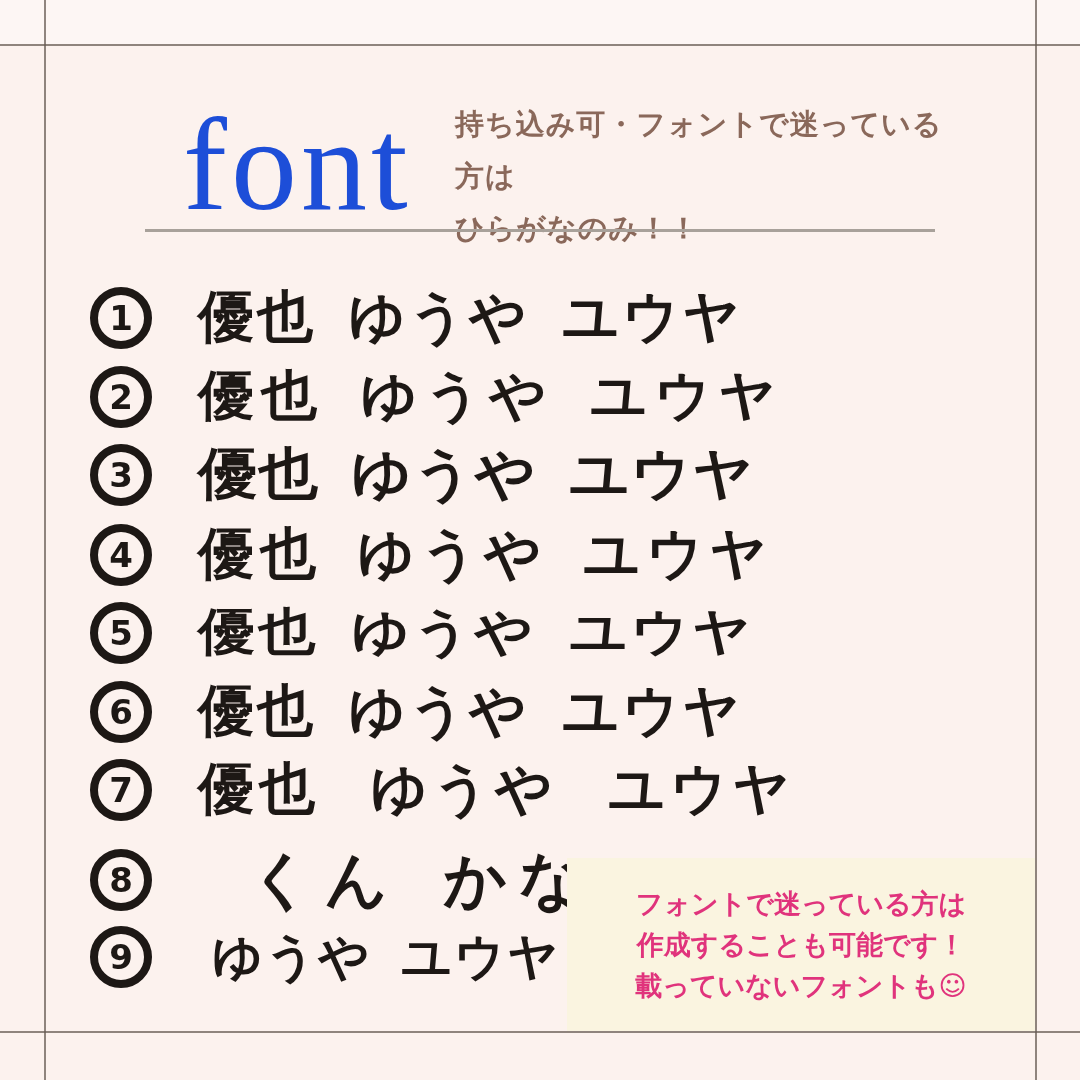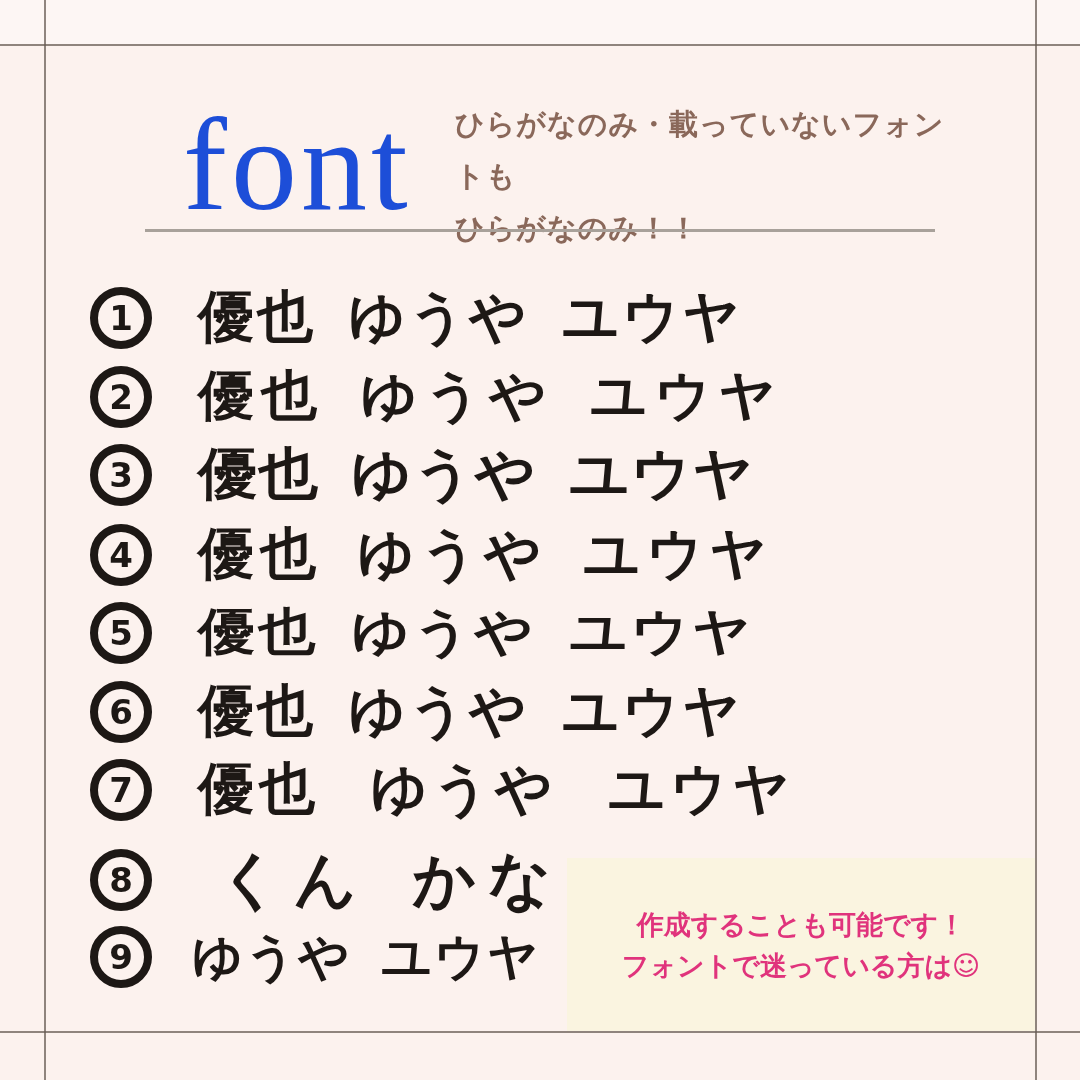--- a/index.html
+++ b/index.html
@@ -43,22 +43,22 @@
     margin-left:46px;color:#1d1815;font-weight:900;font-size:56px;white-space:nowrap;
     word-spacing:10px;transform-origin:left center;
   }
   .f1{letter-spacing:3px;}
   .f2{letter-spacing:7px;transform:scaleY(.96);}
   .f3{letter-spacing:1px;transform:scaleX(1.06);}
   .f4{letter-spacing:6px;}
   .f5{letter-spacing:3px;transform:scale(1.02,.9);}
   .f6{letter-spacing:3px;}
   .f7{letter-spacing:5px;word-spacing:26px;}
-  .f8{letter-spacing:12px;font-size:62px;margin-left:66px;}
-  .f9{letter-spacing:2px;font-size:50px;margin-left:40px;}
+  .f8{letter-spacing:12px;font-size:62px;margin-left:97px;}
+  .f9{letter-spacing:2px;font-size:50px;margin-left:60px;}
   .row-note{
     margin-left:22px;align-self:flex-end;margin-bottom:4px;
     color:#1d1815;font-weight:900;font-size:26px;letter-spacing:1px;white-space:nowrap;
   }
   .row-note:empty{display:none;}
 
   
   .info-box{
     position:absolute;left:567px;top:858px;width:468px;height:173px;
     background:#faf4e0;display:flex;flex-direction:column;
@@ -74,21 +74,21 @@
 
 <div class="strip-top"></div>
 <div class="frame-h top"></div>
 <div class="frame-h bottom"></div>
 <div class="frame-v left"></div>
 <div class="frame-v right"></div>
 
 <div class="title">font</div>
 
 <div class="header-note">
-  <div>ひらがなのみ・載っていないフォントも</div>
+  <div>持ち込み可・フォントで迷っている方は</div>
   <div>ひらがなのみ！！</div>
 </div>
 
 <div class="divider"></div>
 
 <div class="row row1">
   <span class="badge">
       <span>1</span>
     </span>
   <span class="sample f1">優也 ゆうや ユウヤ</span>
@@ -137,15 +137,16 @@
   <span class="row-note">※ひらがなのみ</span>
 </div>
 <div class="row row9">
   <span class="badge">
       <span>9</span>
     </span>
   <span class="sample f9">ゆうや ユウヤ</span>
 </div>
 
 <div class="info-box">
+  <div class="info-line">フォントで迷っている方は</div>
   <div class="info-line">作成することも可能です！</div>
-  <div class="info-line">フォントで迷っている方は☺</div>
+  <div class="info-line">載っていないフォントも☺</div>
 </div>
 
 </body></html>

